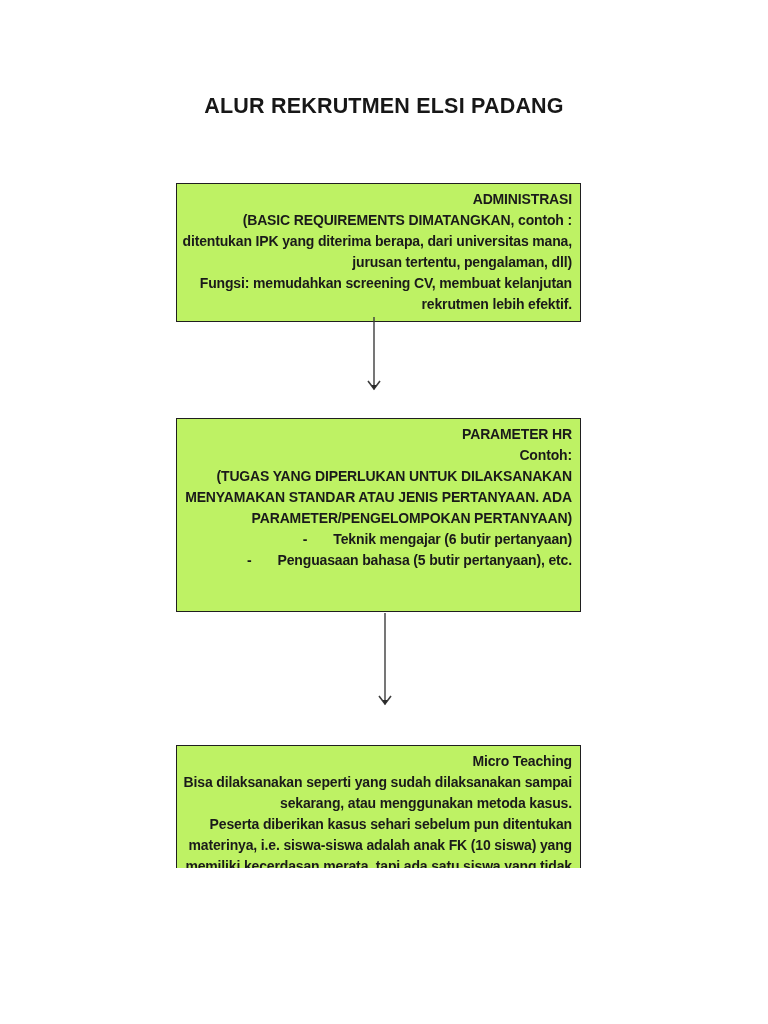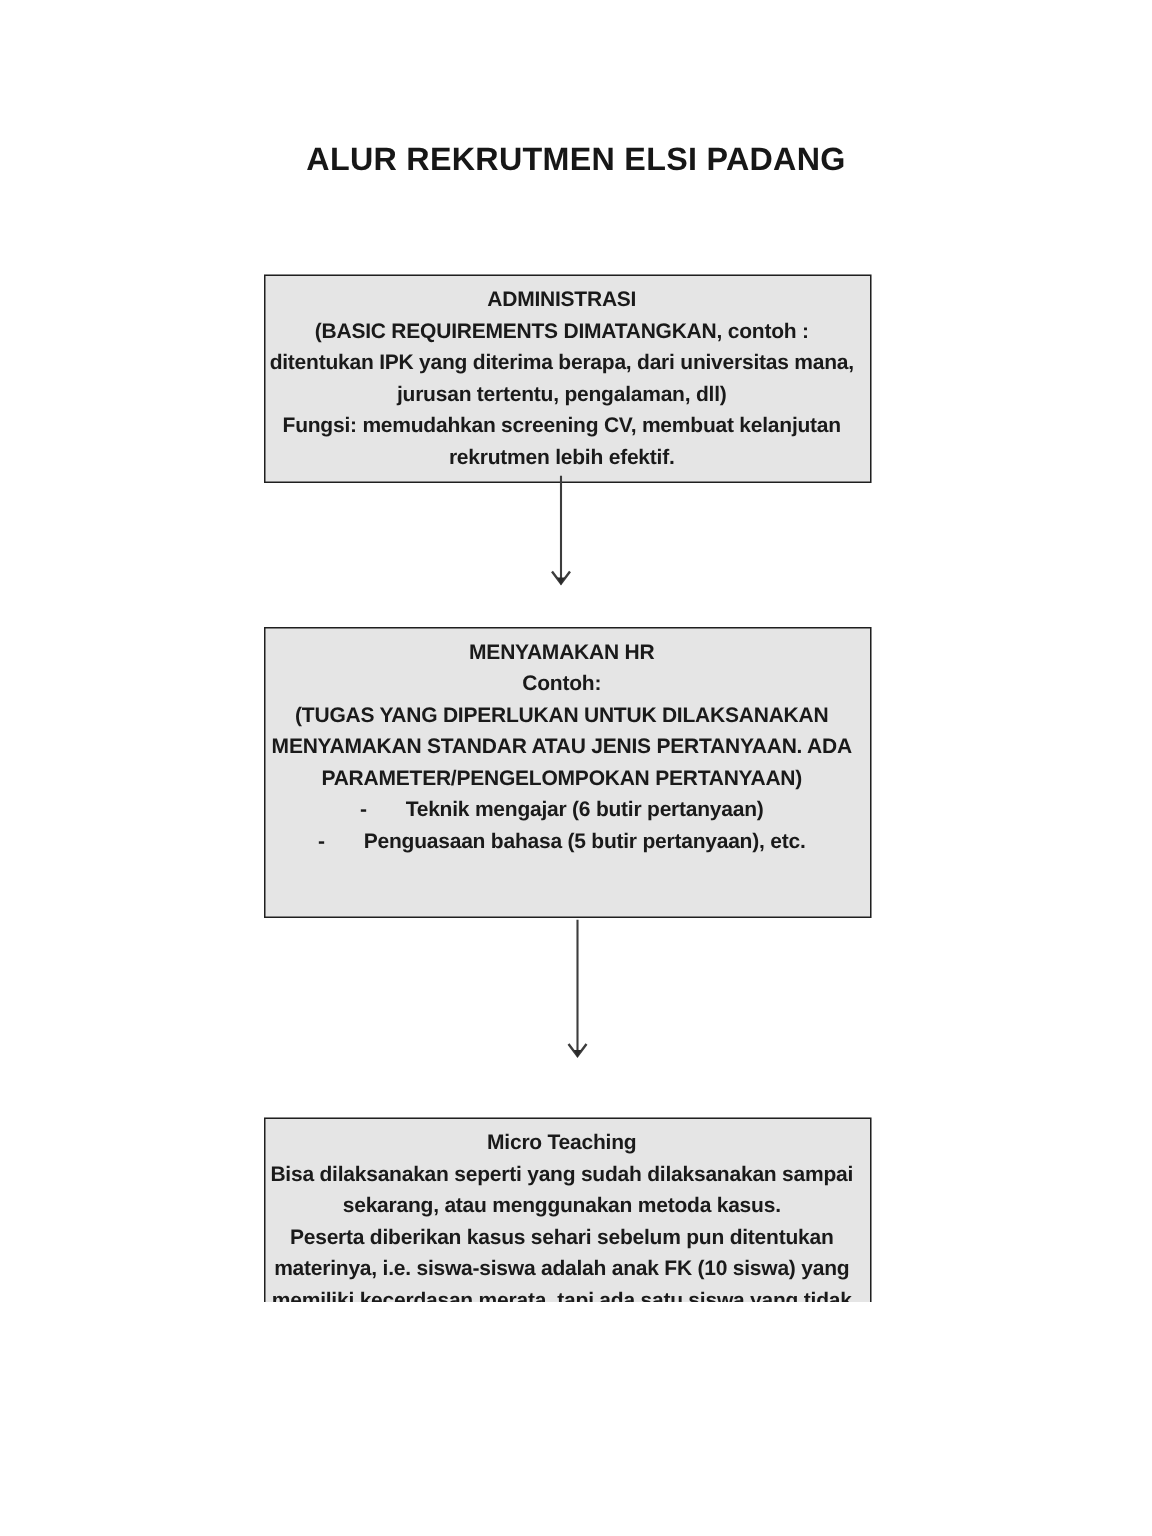--- a/index.html
+++ b/index.html
@@ -22,22 +22,22 @@
     font-weight: bold;
     letter-spacing: 0.2px;
     color: #171717;
   }
   .flow-box {
     position: absolute;
     left: 176px;
     width: 405px;
     box-sizing: border-box;
     border: 1.5px solid #1f1f1f;
-    background: #e5e5e5;
-    text-align: center;
+    background: #bef264;
+    text-align: right;
     font-weight: bold;
     font-size: 14px;
     line-height: 21px;
     letter-spacing: -0.15px;
     padding: 5px 8px 6px 0;
     color: #1a1a1a;
   }
   #box-administrasi { top: 183px; min-height: 132px; }
   #box-interview    { top: 418px; min-height: 194px; }
   #box-microteaching{ top: 745px; min-height: 157px; }
@@ -65,21 +65,21 @@
 
   <div class="flow-arrow" id="arrow-1">
     <svg width="20" height="74" viewBox="0 0 20 74">
       <line x1="10" y1="0" x2="10" y2="71" stroke="#3d3d3d" stroke-width="1.4"></line>
       <polyline points="4,64 10,72 16,64" fill="none" stroke="#3d3d3d" stroke-width="1.6"></polyline>
       <polygon points="7.5,68 10,73 12.5,68" fill="#2a2a2a"></polygon>
     </svg>
   </div>
 
   <div class="flow-box" id="box-interview">
-    <div class="box-title">MENYAMAKAN HR</div>
+    <div class="box-title">PARAMETER HR</div>
     <div class="box-para">Contoh:</div>
     <div class="box-para">(TUGAS YANG DIPERLUKAN UNTUK DILAKSANAKAN MENYAMAKAN STANDAR ATAU JENIS PERTANYAAN. ADA PARAMETER/PENGELOMPOKAN PERTANYAAN)</div>
     <div class="bullet-row"><span class="bullet-marker">-</span><span>Teknik mengajar (6 butir pertanyaan)</span></div>
     <div class="bullet-row"><span class="bullet-marker">-</span><span>Penguasaan bahasa (5 butir pertanyaan), etc.</span></div>
   </div>
 
   <div class="flow-arrow" id="arrow-2">
     <svg width="20" height="93" viewBox="0 0 20 93">
       <line x1="10" y1="0" x2="10" y2="90" stroke="#3d3d3d" stroke-width="1.4"></line>
       <polyline points="4,83 10,91 16,83" fill="none" stroke="#3d3d3d" stroke-width="1.6"></polyline>

